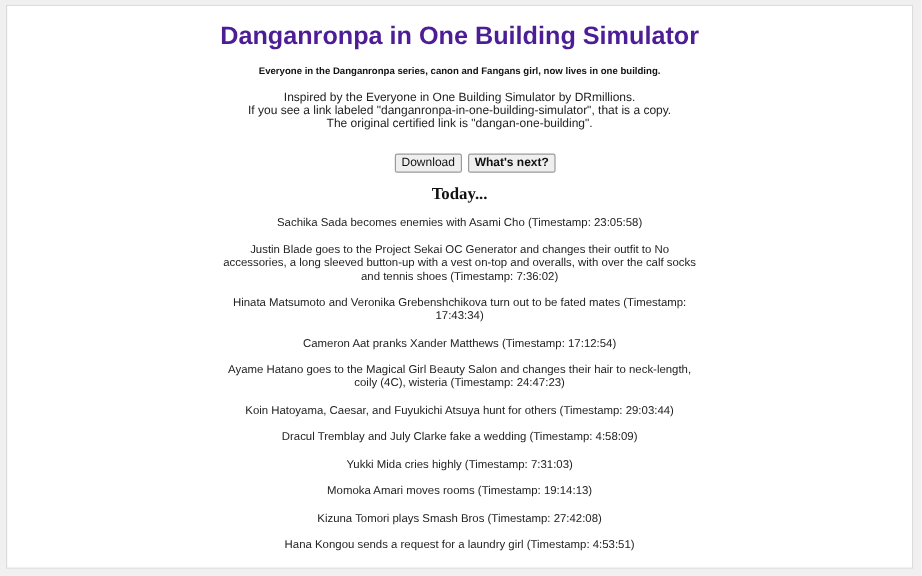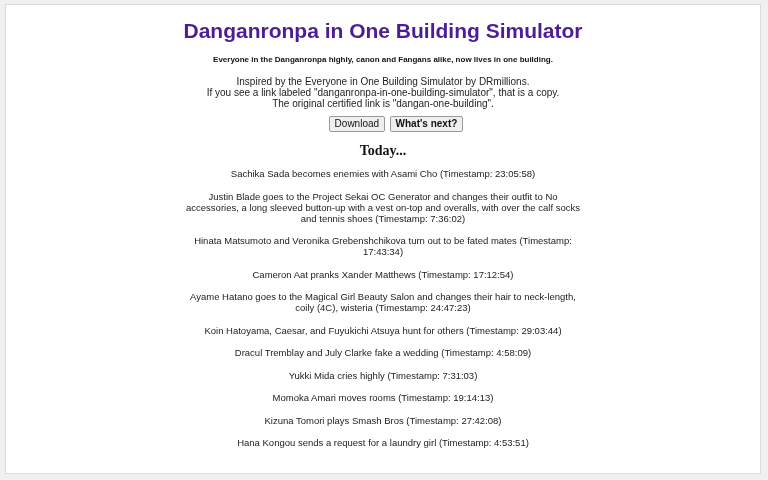--- a/index.html
+++ b/index.html
@@ -39,21 +39,21 @@
       line-height: 12px;
     }
     .info {
       font-size: 10px;
       margin: 10px 0 0 0;
       line-height: 11px;
       color: #222;
     }
     .info div { white-space: nowrap; }
     .buttons {
-      margin-top: 7px;
+      margin-top: 19px;
       height: 16px;
       padding-left: 26px;
     }
     .btn {
       font-family: "Liberation Sans", sans-serif;
       font-size: 10px;
       background: #efefef;
       border: 1px solid #9a9a9a;
       border-radius: 2px;
       padding: 1px 5px;
@@ -82,21 +82,21 @@
       line-height: 11px;
       margin: 0 0 11.5px 0;
       color: #222;
     }
   </style>
 </head>
 <body>
 
 <div class="page">
   <h1 class="title">Danganronpa in One Building Simulator</h1>
-  <div class="subtitle">Everyone in the Danganronpa highly, canon and Fangans alike, now lives in one building.</div>
+  <div class="subtitle">Everyone in the Danganronpa series, canon and Fangans girl, now lives in one building.</div>
 
   <div class="info">
     <div>Inspired by the Everyone in One Building Simulator by DRmillions.</div>
     <div>If you see a link labeled "danganronpa-in-one-building-simulator", that is a copy.</div>
     <div>The original certified link is "dangan-one-building".</div>
   </div>
 
   <div class="buttons">
     <button class="btn">Download</button>
     <button class="btn bold">What's next?</button>

